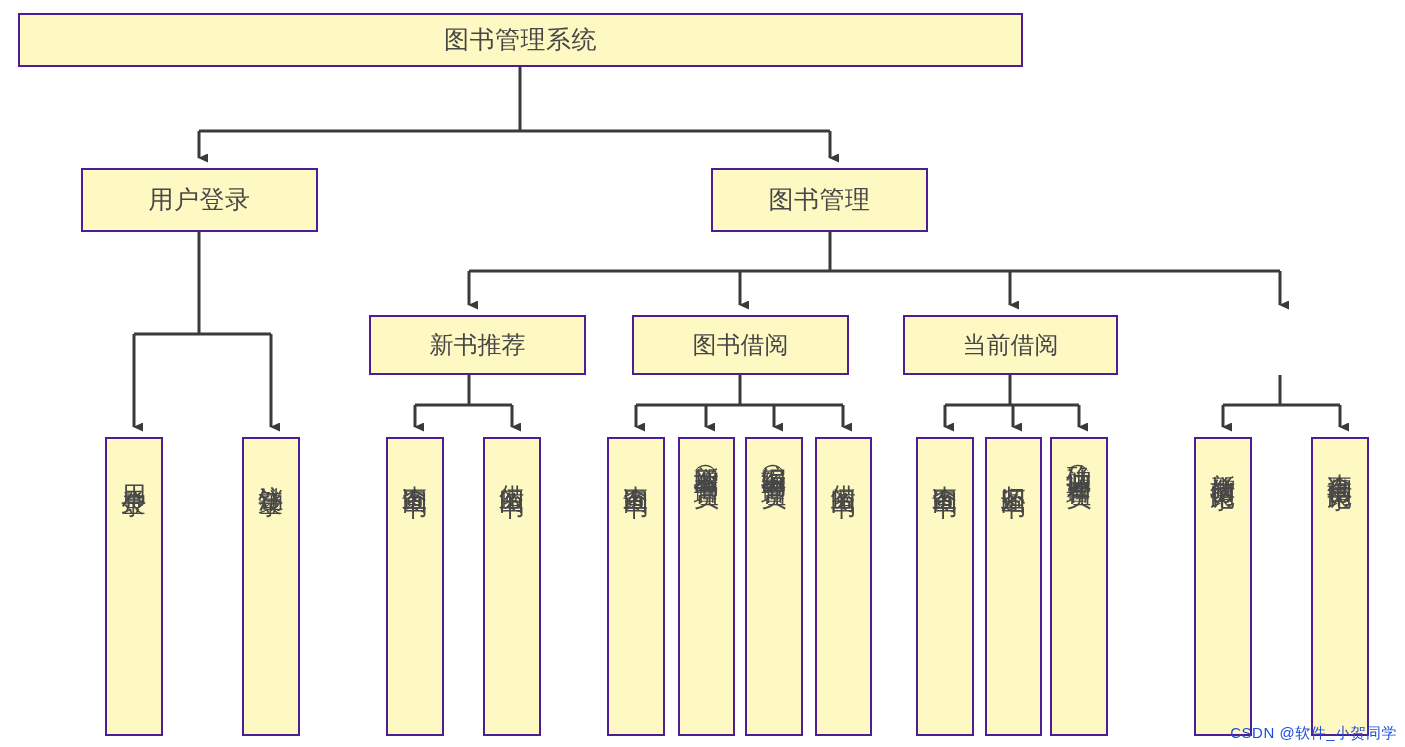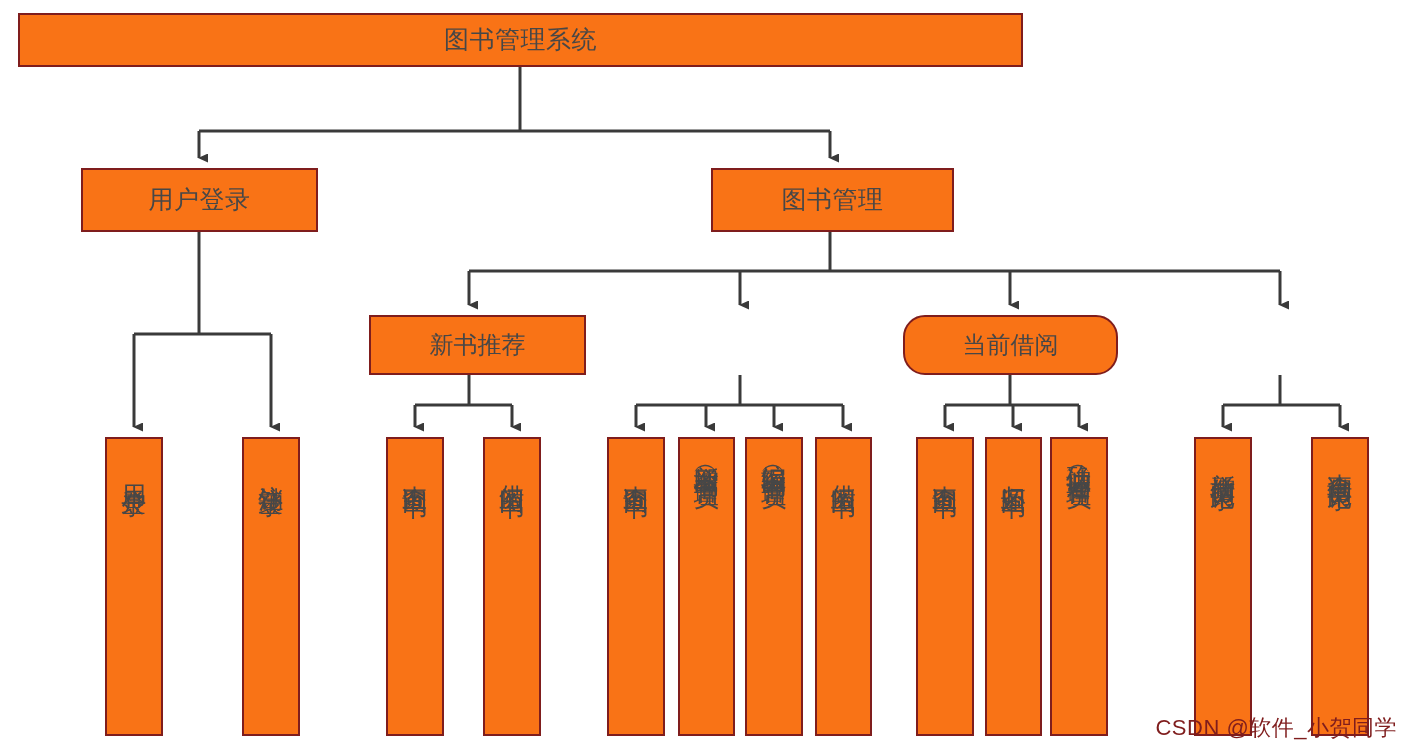--- a/index.html
+++ b/index.html
@@ -22,22 +22,22 @@
     position: absolute;
     left: 0;
     top: 0;
     width: 1405px;
     height: 747px;
     pointer-events: none;
   }
   .node {
     position: absolute;
     box-sizing: border-box;
-    background: #f97316;
-    border: 2px solid #7f1d1d;
+    background: #fef9c3;
+    border: 2px solid #4c1d95;
     display: flex;
     align-items: center;
     justify-content: center;
     color: #3f3f3f;
     z-index: 2;
   }
   .node-label {
     display: block;
     text-align: center;
     line-height: 1.18;
@@ -69,22 +69,22 @@
     letter-spacing: 3px;
     white-space: nowrap;
   }
   .node.leaf.tall .node-label {
     padding-top: 0;
   }
   #watermark {
     position: absolute;
     right: 8px;
     bottom: 4px;
-    font-size: 22px;
-    color: #7f1d1d;
+    font-size: 15px;
+    color: #1d4ed8;
     letter-spacing: 0.5px;
     z-index: 5;
     white-space: nowrap;
   }
 </style>
 </head>
 <body>
 
 <div id="diagram-root">
 
@@ -139,28 +139,31 @@
     </g>
   </svg>
 
   <div class="node root horiz" style="left:18px; top:13px; width:1005px; height:54px;">
     <span class="node-label">图书管理系统</span>
   </div>
 
   <div class="node horiz" style="left:81px; top:168px; width:237px; height:64px;">
     <span class="node-label">用户登录</span>
   </div>
-  <div class="node horiz" style="left:711px; top:168px; width:243px; height:64px;">
+  <div class="node horiz" style="left:711px; top:168px; width:217px; height:64px;">
     <span class="node-label">图书管理</span>
   </div>
 
   <div class="node lvl3" style="left:361px; top:315px; width:217px; height:60px;margin-left:8px;">
     <span class="node-label">新书推荐</span>
   </div>
-  <div class="node lvl3" style="left:903px; top:315px; width:215px; height:60px;border-radius:22px;">
+  <div class="node lvl3" style="left:632px; top:315px; width:217px; height:60px;">
+    <span class="node-label">图书借阅</span>
+  </div>
+  <div class="node lvl3" style="left:903px; top:315px; width:215px; height:60px;">
     <span class="node-label">当前借阅</span>
   </div>
 
   <div class="node leaf" style="left:105px; top:437px; width:58px; height:299px;">
     <span class="node-label">用户登录</span>
   </div>
   <div class="node leaf" style="left:242px; top:437px; width:58px; height:299px;">
     <span class="node-label">注销登录</span>
   </div>
 

